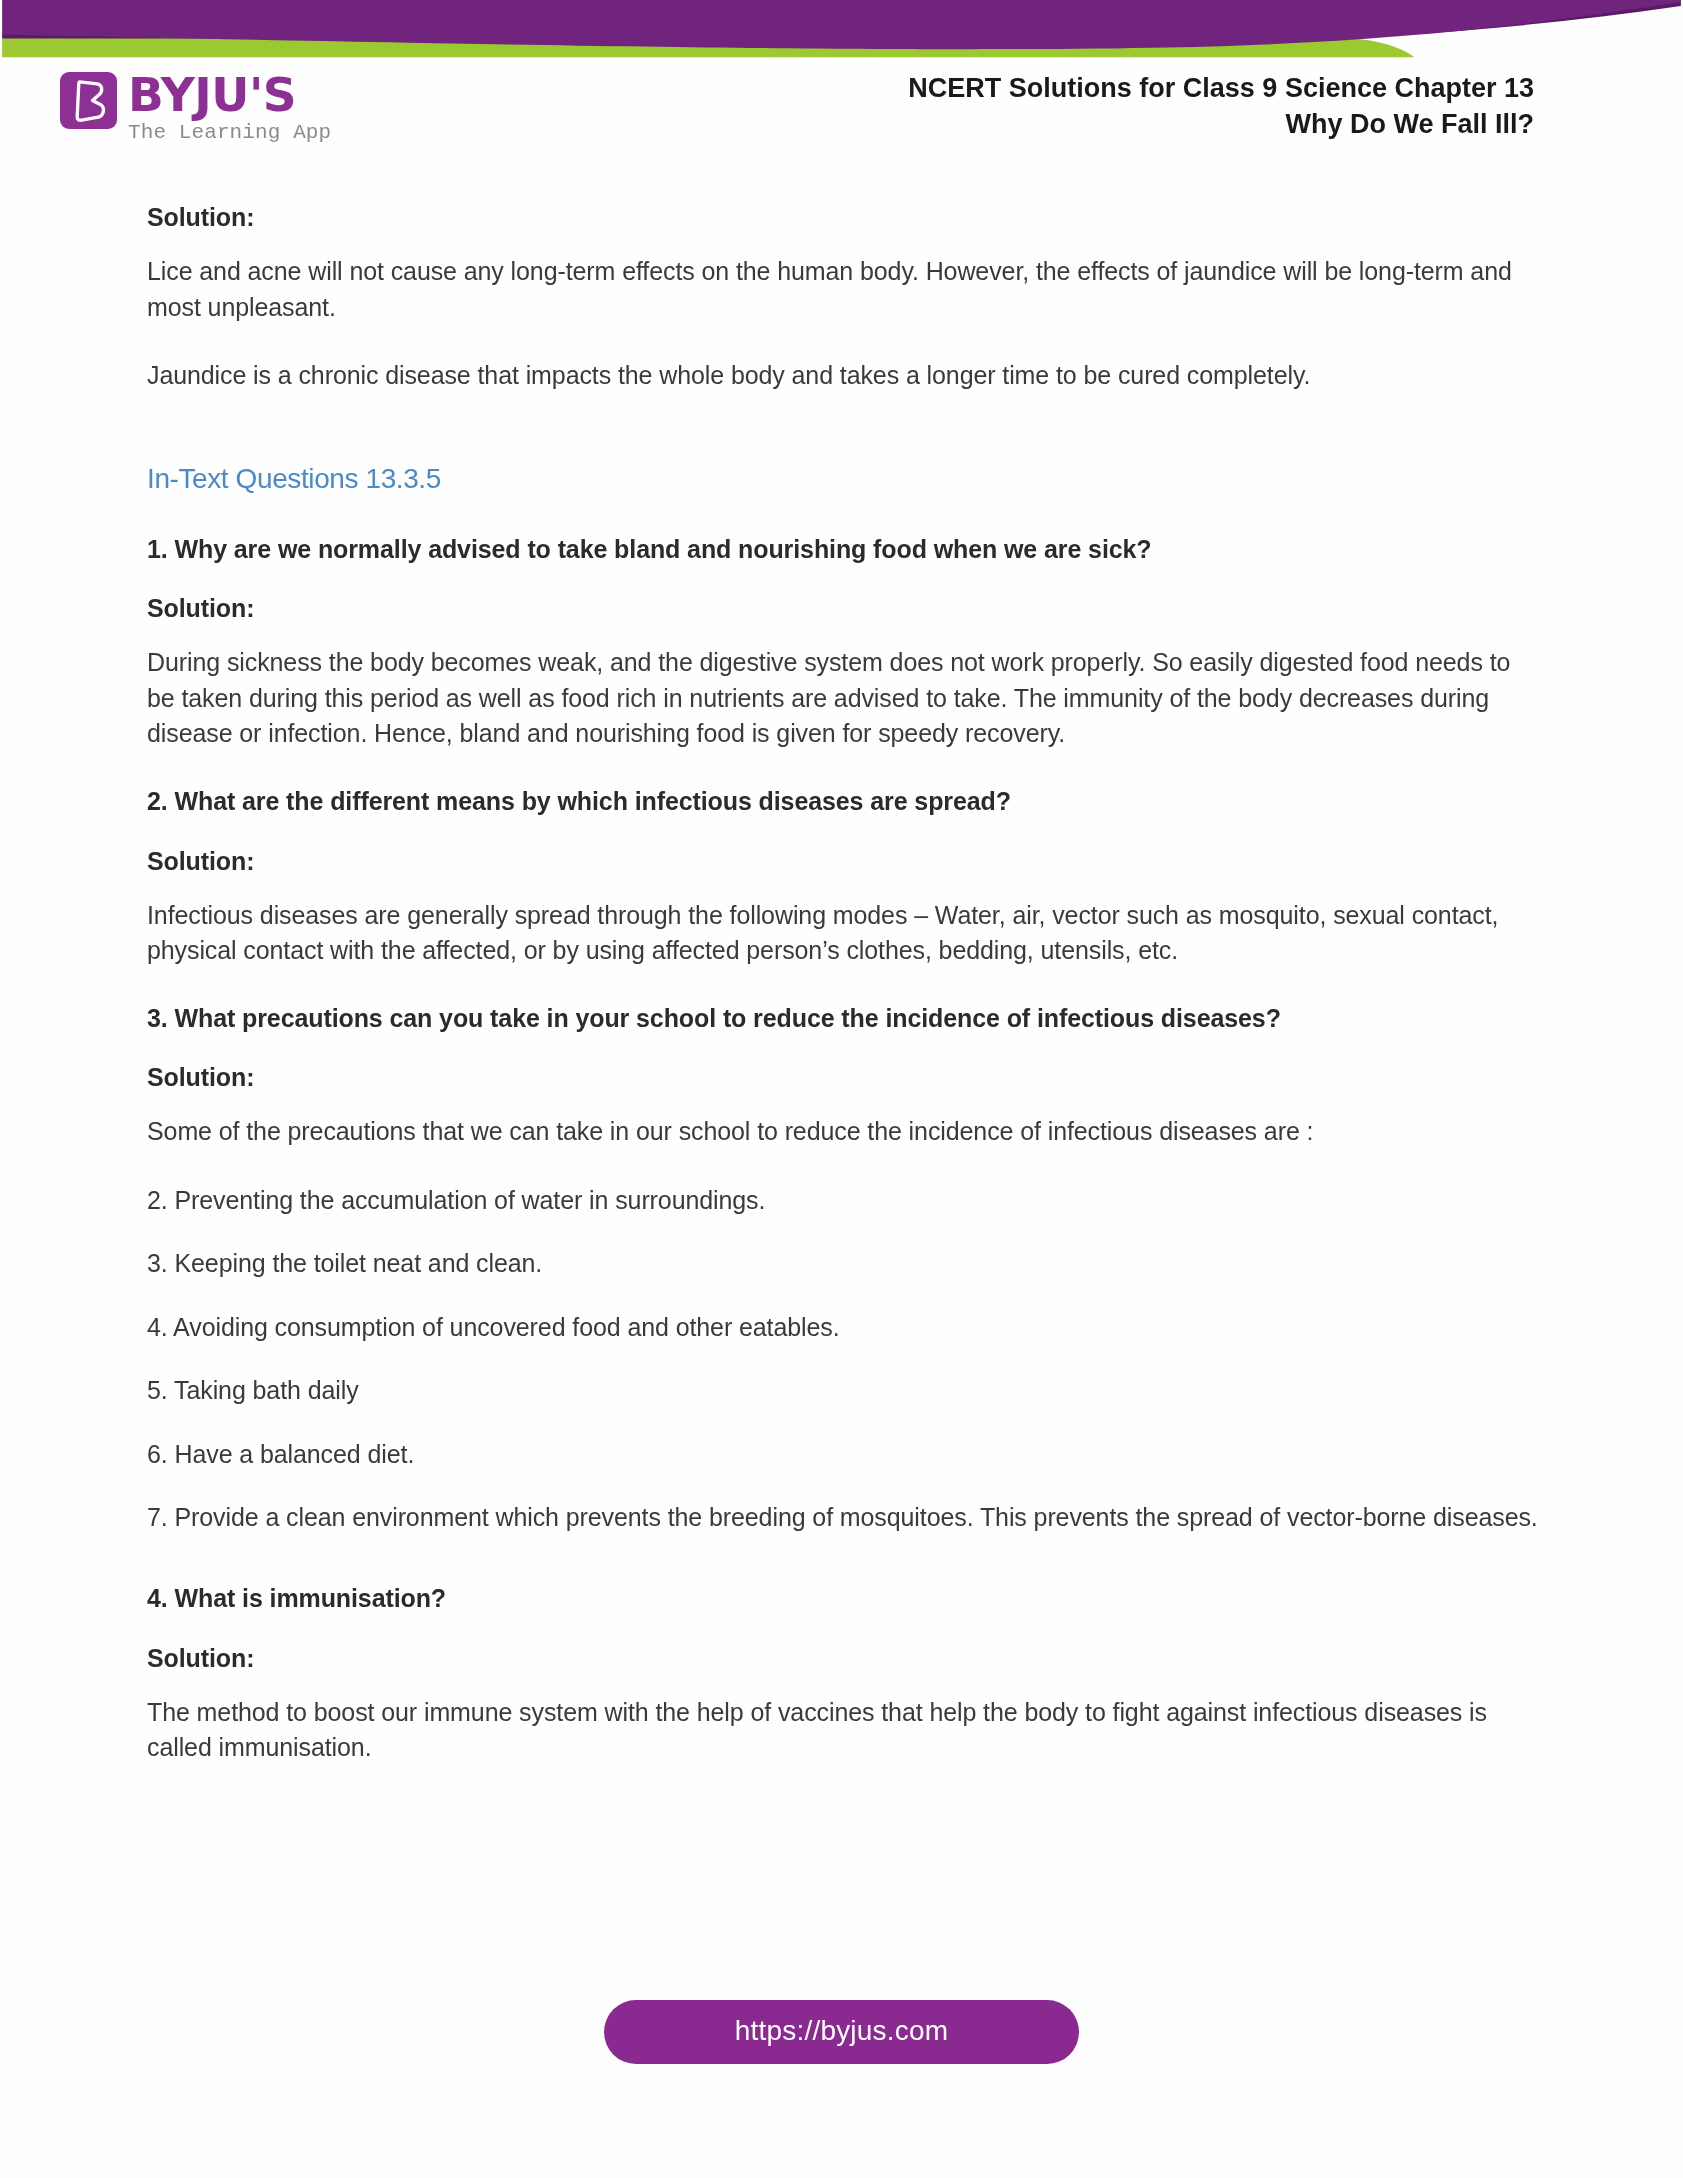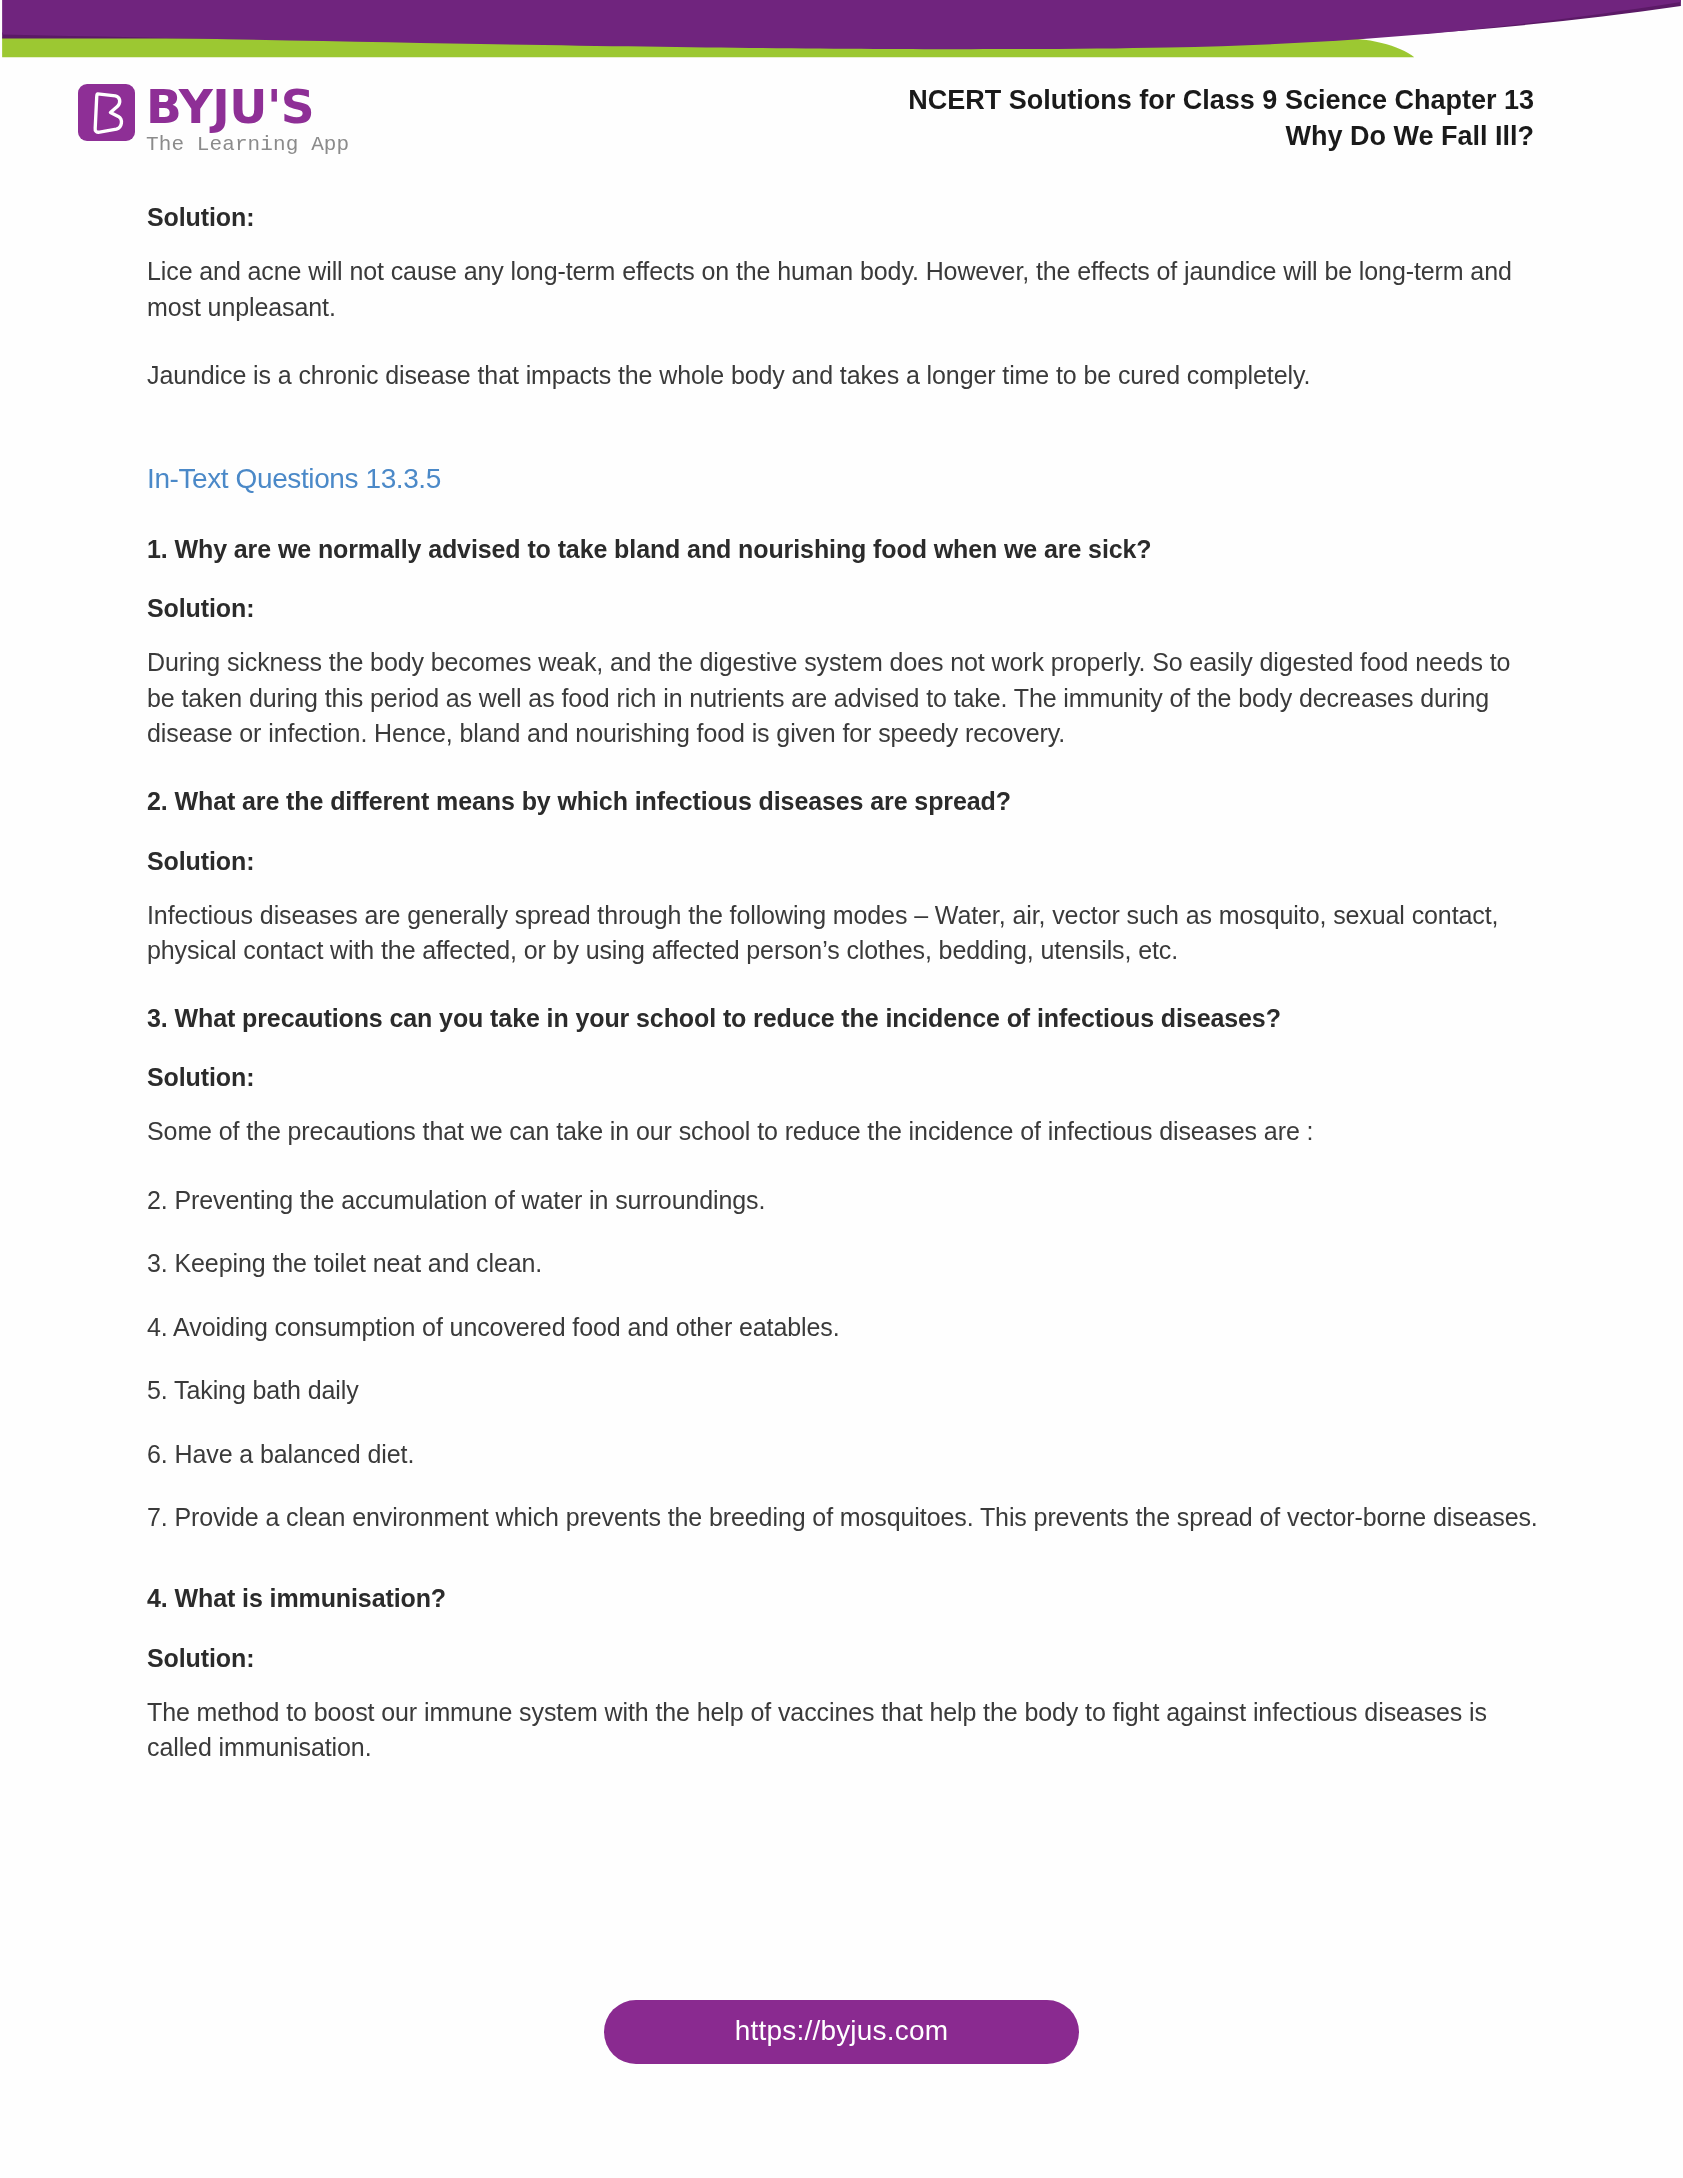--- a/index.html
+++ b/index.html
@@ -29,28 +29,28 @@
     top: 0;
     left: 0;
     width: 1683px;
     height: 79px;
     pointer-events: none;
   }
 
   
   .masthead {
     position: absolute;
-    top: 72px;
+    top: 60px;
     left: 0;
     width: 1683px;
     height: 119px;
     display: flex;
     align-items: flex-start;
     justify-content: space-between;
-    padding: 0 149px 0 78px;
+    padding: 0 149px 0 60px;
     box-sizing: border-box;
   }
 
   .logo-block {
     display: flex;
     align-items: flex-start;
     margin-top: 12px;
   }
   .logo-mark {
     width: 57px;

